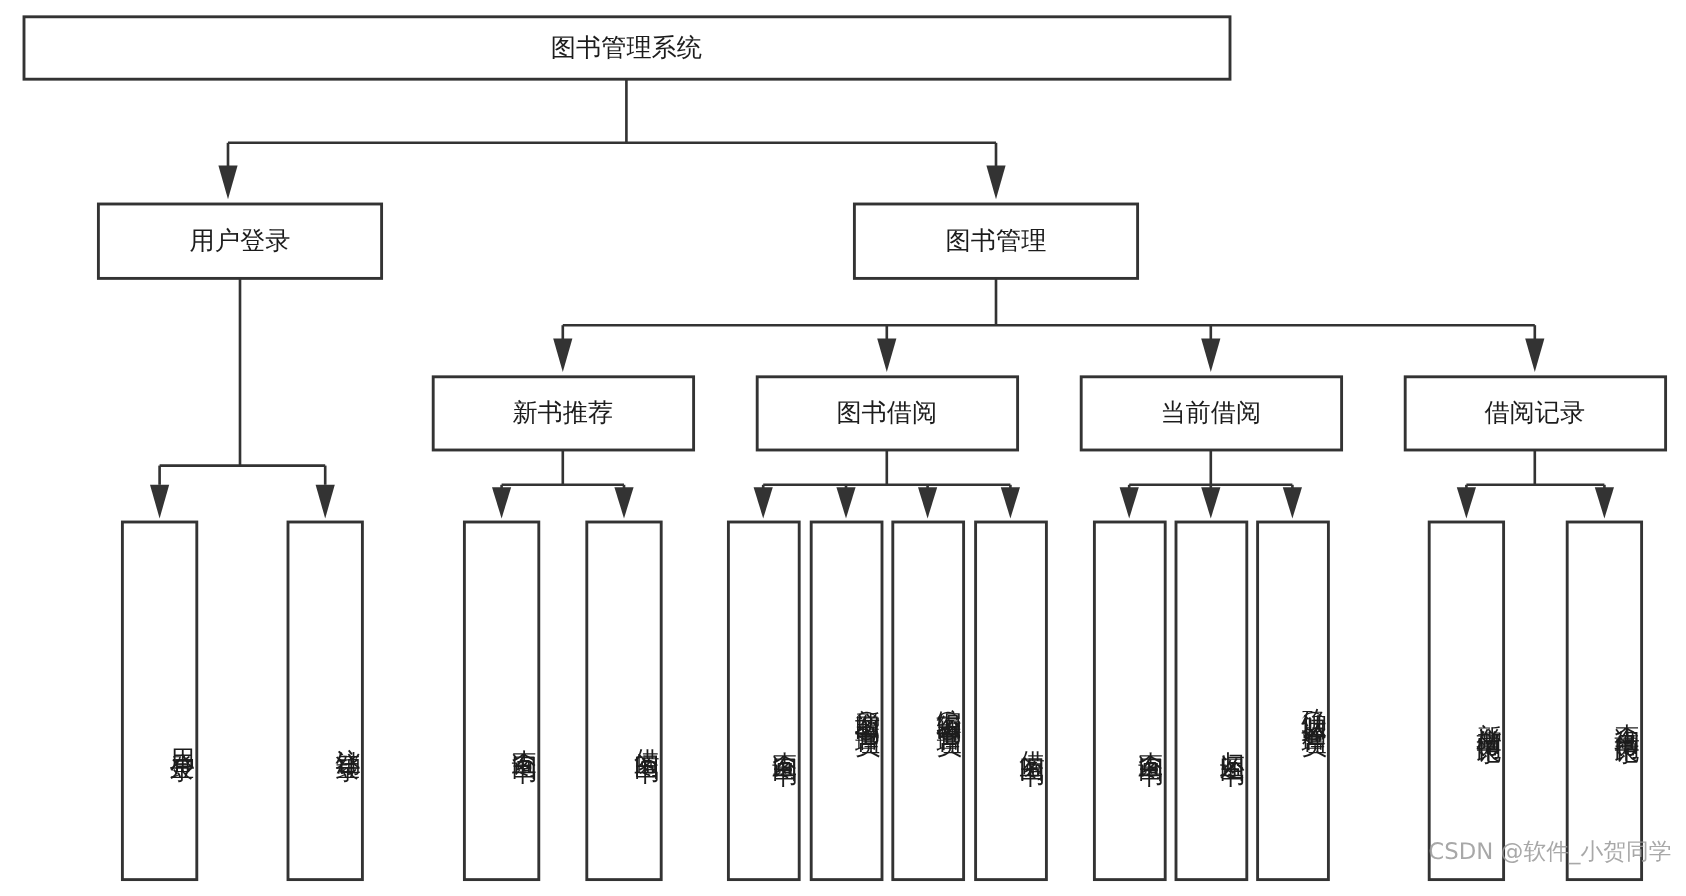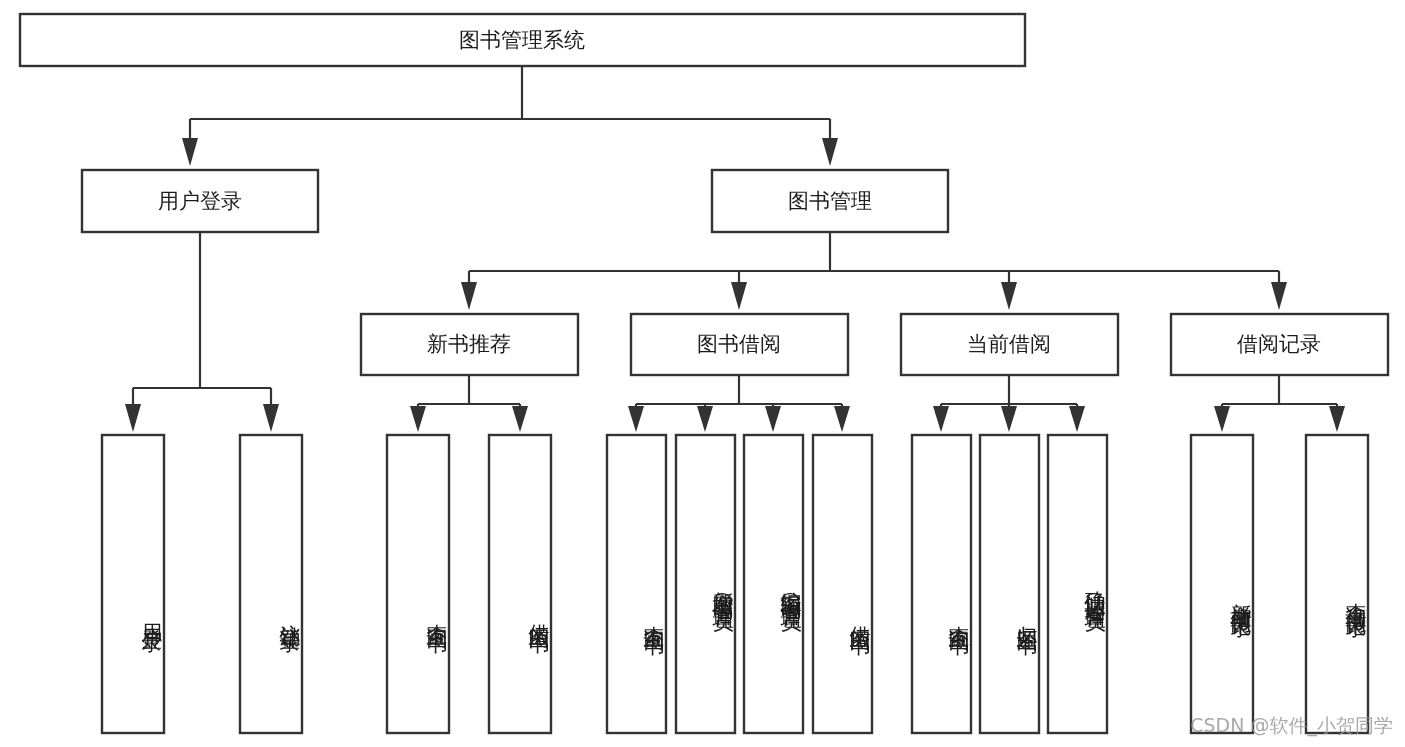--- a/index.html
+++ b/index.html
@@ -53,21 +53,21 @@
     text-align: center;
     display: flex;
     align-items: flex-start;
     justify-content: center;
     white-space: nowrap;
     pointer-events: none;
   }
   .watermark {
     position: absolute;
     right: 12px;
-    bottom: 8px;
+    bottom: 24px;
     font-family: "DejaVu Sans", "Liberation Sans", sans-serif;
     font-size: 19px;
     color: #9a9a9a;
     opacity: 0.85;
     white-space: nowrap;
   }
 </style>
 </head>
 <body>
 

